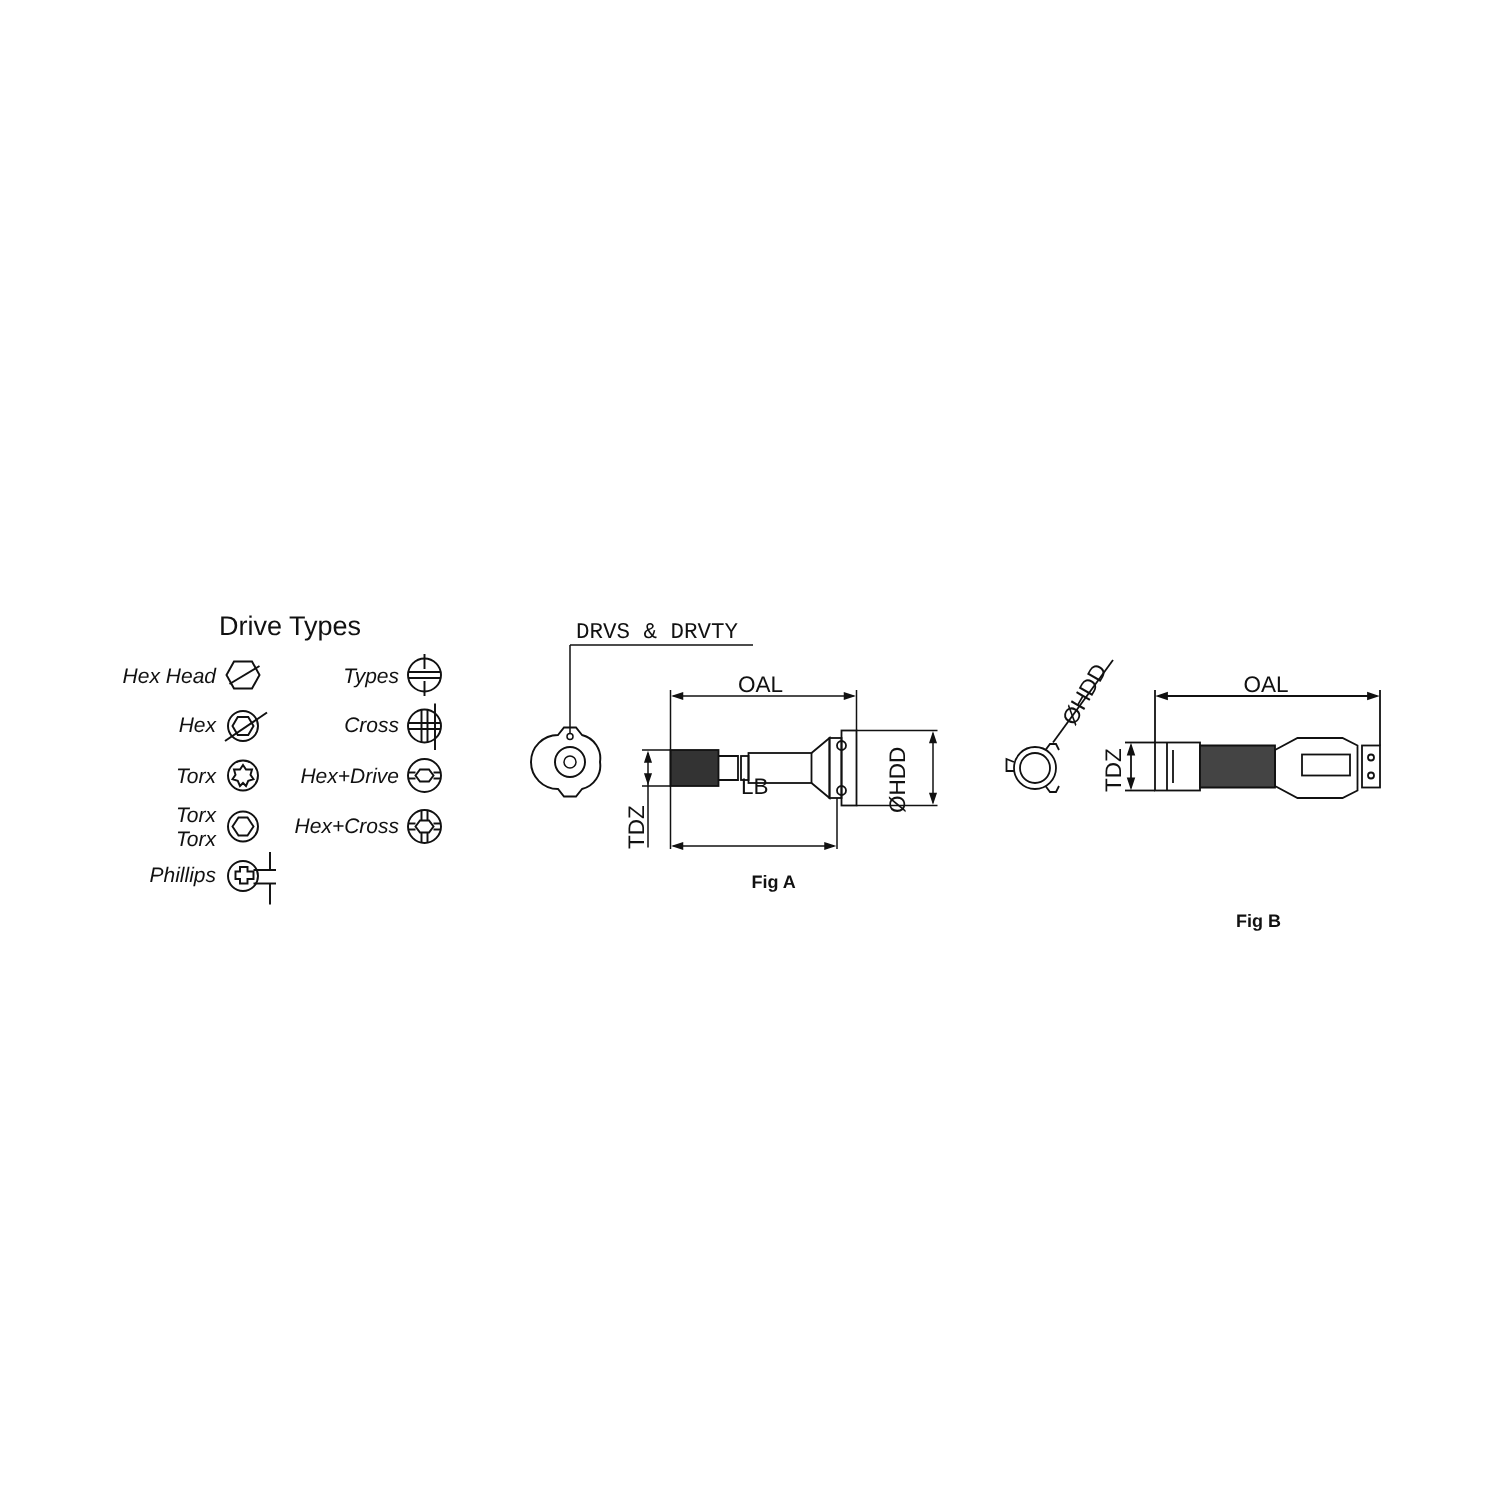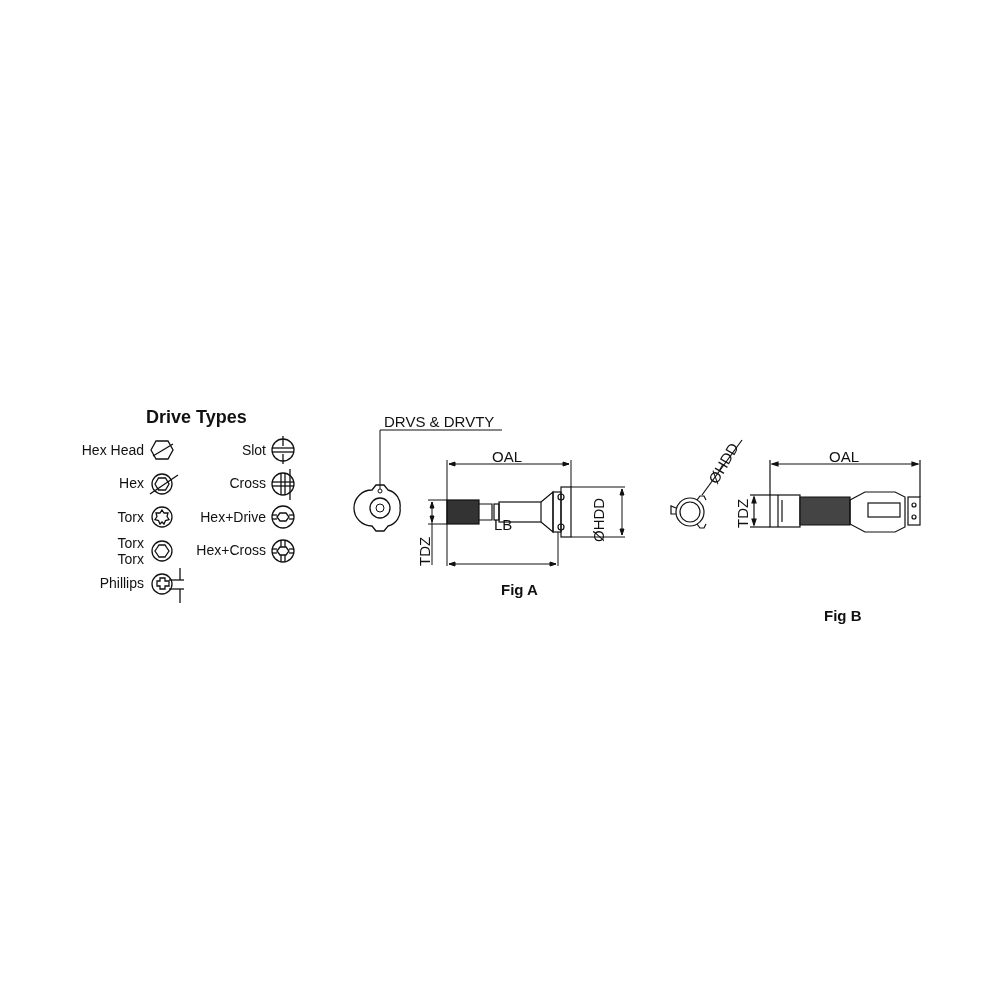--- a/index.html
+++ b/index.html
@@ -1,40 +1,40 @@
 <!DOCTYPE html>
 <html><head>
 <meta charset="utf-8">
 <style>
   html, body { margin:0; padding:0; background:#fff; }
   body { width:1000px; height:1000px; position:relative; overflow:hidden;
          font-family:"Liberation Sans", sans-serif; color:#111; }
   .abs { position:absolute; }
-  .title { font-weight:bold; font-size:18px; }
+  .title { font-weight:normal; font-size:18px; }
   .lbl { font-size:14px; white-space:nowrap; }
-  .lbl-r { text-align:right; }
-  .cap { font-weight:bold; font-size:15px; }
+  .lbl-r { text-align:right;font-style:italic; }
+  .cap { font-weight:bold; font-size:12px; }
   svg { position:absolute; overflow:visible; }
   .dim { font-size:15px; }
 </style>
 </head>
 <body>
 
 <div class="abs title" style="left:146px;top:407px;">Drive Types</div>
 
 <div class="abs lbl lbl-r" style="left:60px;top:442px;width:84px;">Hex Head</div>
 <div class="abs lbl lbl-r" style="left:60px;top:475px;width:84px;">Hex</div>
 <div class="abs lbl lbl-r" style="left:60px;top:509px;width:84px;">Torx</div>
 <div class="abs lbl lbl-r" style="left:60px;top:535px;width:84px;line-height:16px;">
   <div>Torx</div>
   <div>Torx</div>
 </div>
 <div class="abs lbl lbl-r" style="left:60px;top:575px;width:84px;">Phillips</div>
 
-<div class="abs lbl lbl-r" style="left:180px;top:442px;width:86px;">Slot</div>
+<div class="abs lbl lbl-r" style="left:180px;top:442px;width:86px;">Types</div>
 <div class="abs lbl lbl-r" style="left:180px;top:475px;width:86px;">Cross</div>
 <div class="abs lbl lbl-r" style="left:180px;top:509px;width:86px;">Hex+Drive</div>
 <div class="abs lbl lbl-r" style="left:180px;top:542px;width:86px;">Hex+Cross</div>
 
 <svg width="1000" height="1000" style="left:0;top:0;">
   <g stroke="#111" stroke-width="1.3" fill="none">
 
     <g>
       <polygon points="151,450 156,441 168,441 173,450 168,459 156,459"></polygon>
       <line x1="153" y1="456" x2="173" y2="444"></line>
@@ -146,21 +146,21 @@
       <polygon points="622,489 620,495 624,495" fill="#111"></polygon>
       <polygon points="622,535 620,529 624,529" fill="#111"></polygon>
       <line x1="428" y1="500" x2="447" y2="500"></line>
       <line x1="428" y1="524" x2="447" y2="524"></line>
       <line x1="432" y1="502" x2="432" y2="565"></line>
       <polygon points="432,502 430,508 434,508" fill="#111"></polygon>
       <polygon points="432,522 430,516 434,516" fill="#111"></polygon>
     </g>
   </g>
 </svg>
-<div class="abs dim" style="left:384px;top:413px;">DRVS &amp; DRVTY</div>
+<div class="abs dim" style="left:384px;top:413px;font-family:Liberation Mono, monospace;">DRVS &amp; DRVTY</div>
 <div class="abs dim" style="left:492px;top:448px;">OAL</div>
 <div class="abs dim" style="left:494px;top:516px;">LB</div>
 <div class="abs dim" style="left:590px;top:505px;transform:rotate(-90deg);transform-origin:left top;top:542px;">ØHDD</div>
 <div class="abs dim" style="left:416px;top:566px;transform:rotate(-90deg);transform-origin:left top;">TDZ</div>
 <div class="abs cap" style="left:501px;top:581px;">Fig A</div>
 
 <svg width="1000" height="1000" style="left:0;top:0;">
   <g stroke="#111" stroke-width="1.2" fill="none">
     <g>
       <circle cx="690" cy="512" r="14"></circle>

